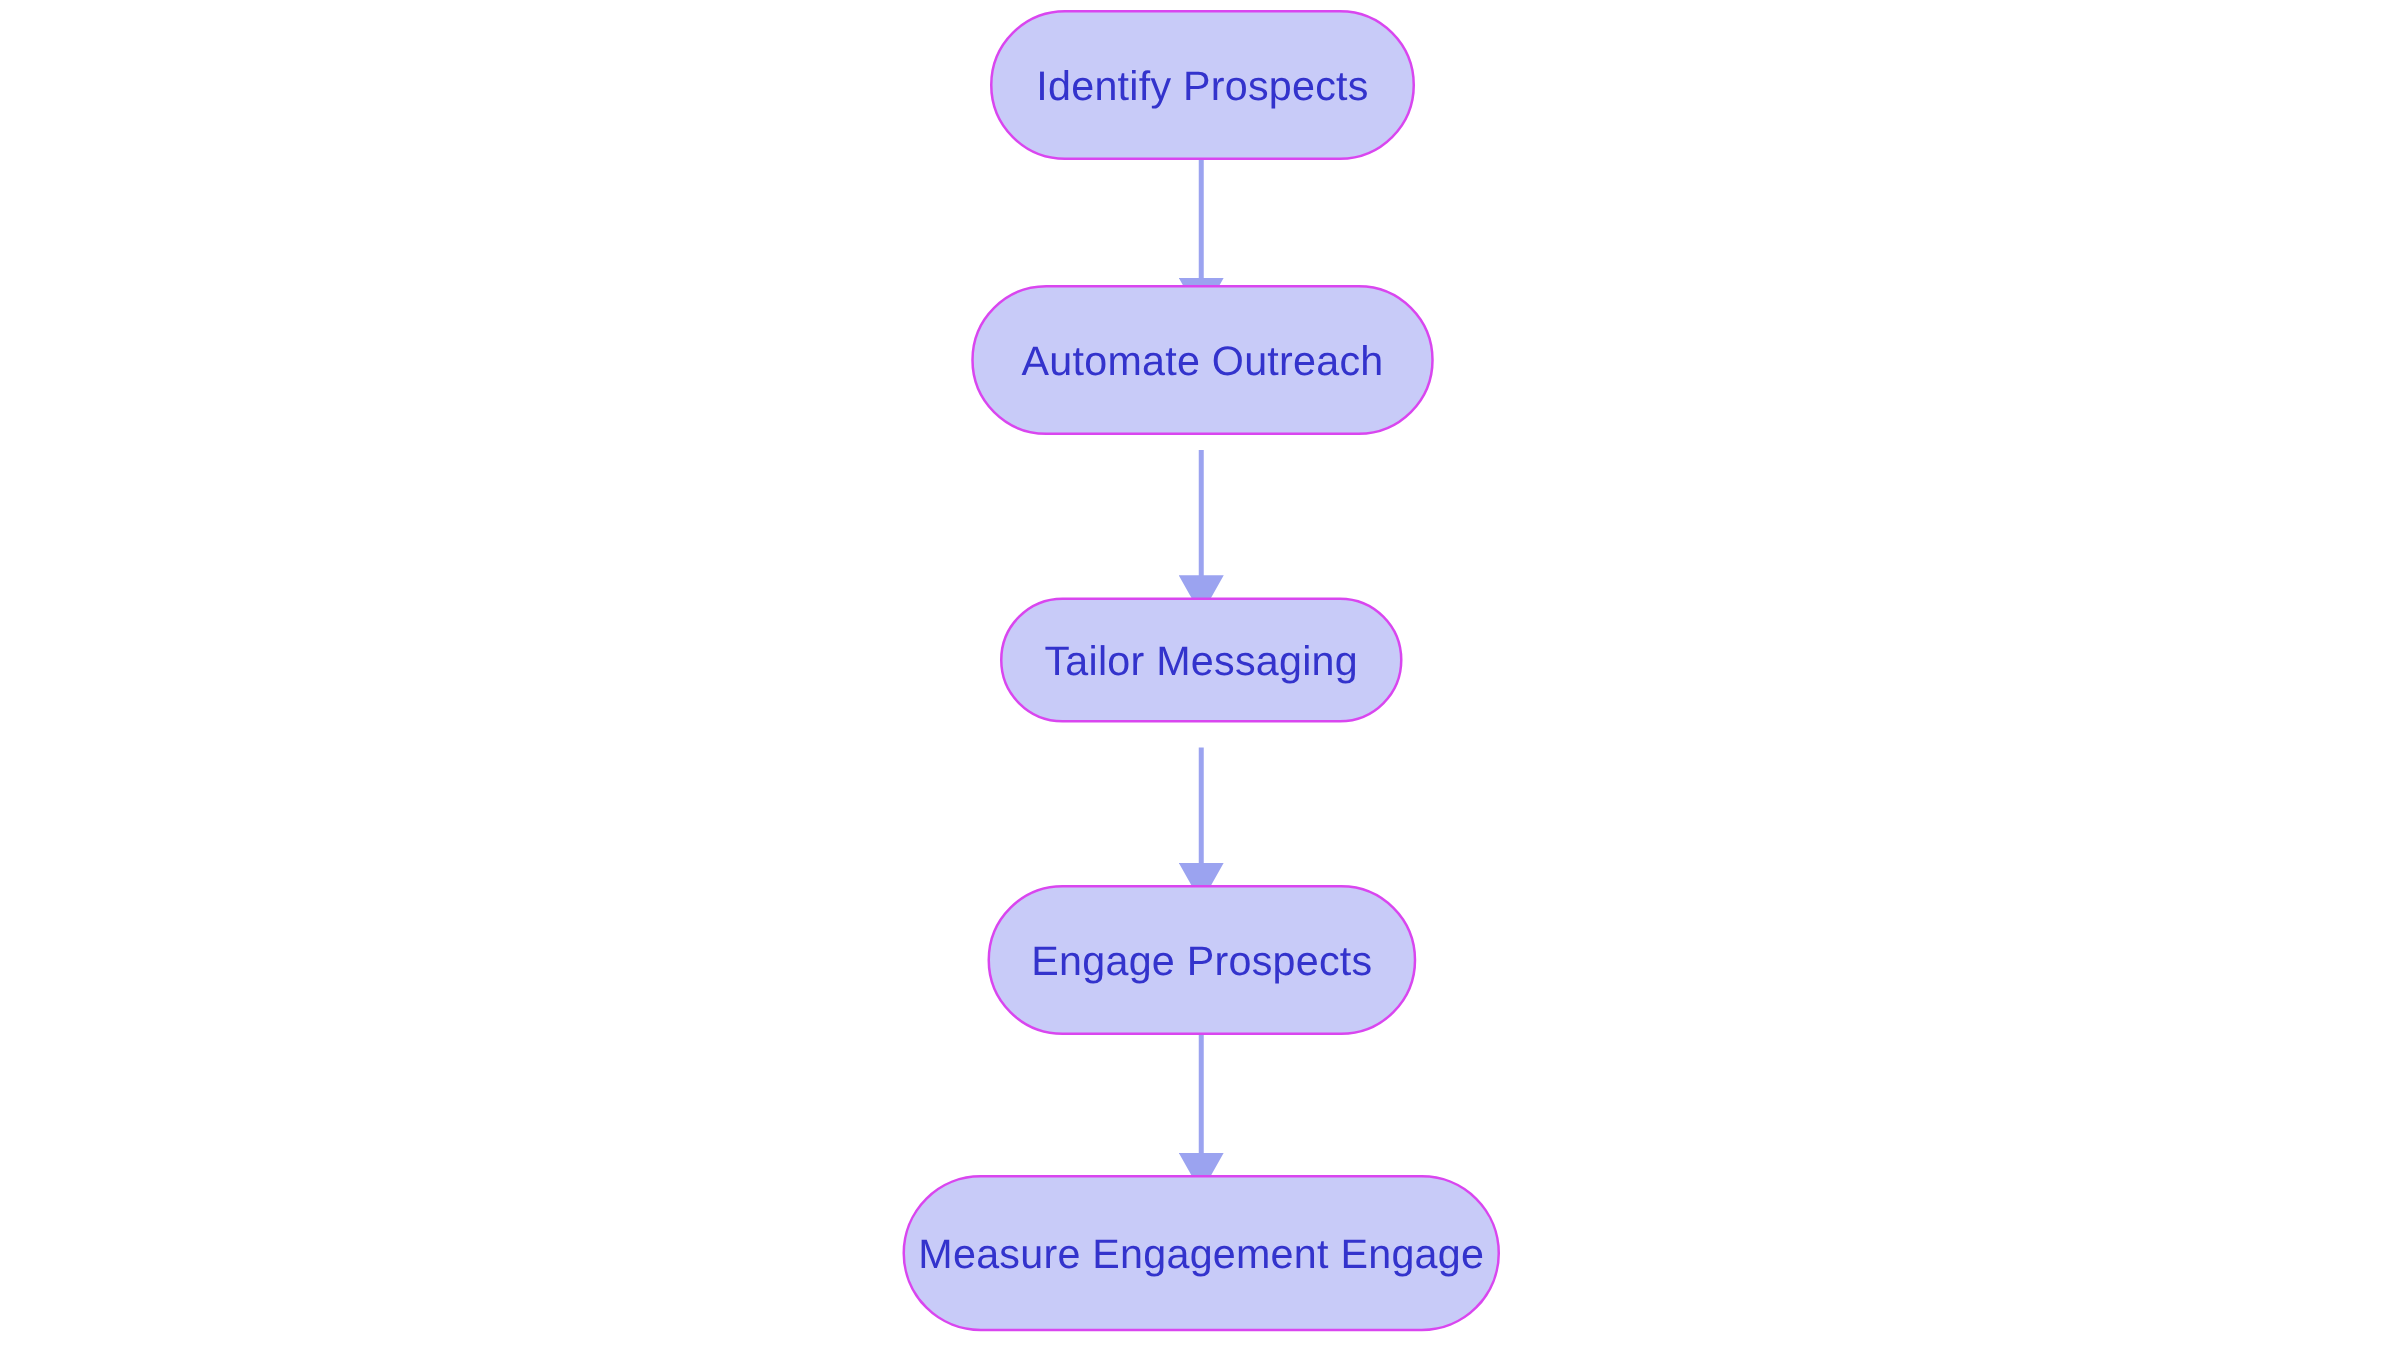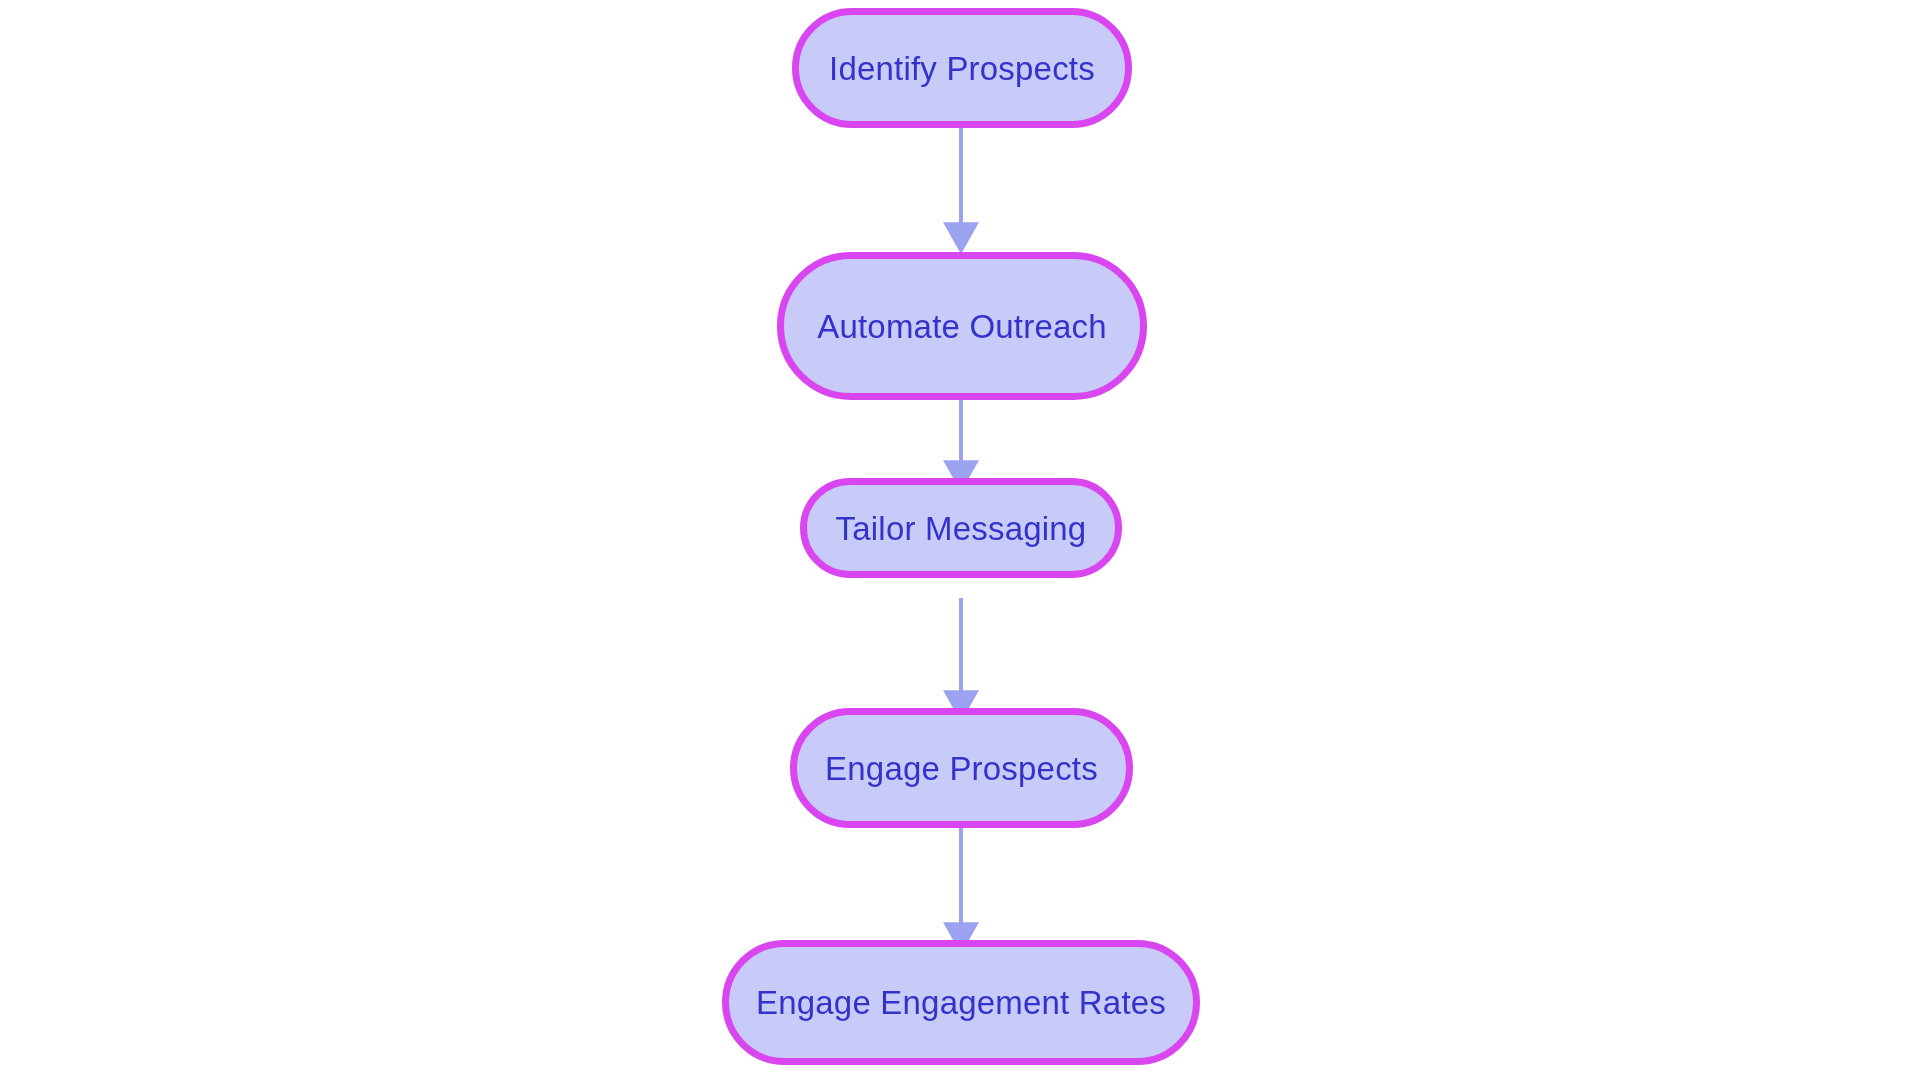--- a/index.html
+++ b/index.html
@@ -27,38 +27,38 @@
     height: 1083px;
     pointer-events: none;
   }
   .node {
     position: absolute;
     box-sizing: border-box;
     display: flex;
     align-items: center;
     justify-content: center;
     background: #c8cbf8;
-    border: 7px solid #d946ef;
+    border: 2px solid #d946ef;
     border-radius: 999px;
     color: #3333cc;
     white-space: nowrap;
     z-index: 2;
   }
   .node-label {
     font-family: "Liberation Sans", sans-serif;
     font-size: 33px;
     font-weight: 400;
     letter-spacing: 0.2px;
     color: #3333cc;
     line-height: 1;
   }
 
   
   #node-0 { left: 792px;  top: 8px;    width: 340px; height: 120px; }
-  #node-1 { left: 777px;  top: 252px;  width: 370px; height: 148px; text-align: center; }
+  #node-1 { left: 777px;  top: 228px;  width: 370px; height: 120px; text-align: center; }
   #node-2 { left: 800px;  top: 478px;  width: 322px; height: 100px; }
   #node-3 { left: 790px;  top: 708px;  width: 343px; height: 120px; }
   #node-4 { left: 722px;  top: 940px;  width: 478px; height: 125px; }
 </style>
 </head>
 <body>
 
 <div id="flowchart-canvas">
 
   <svg class="edge-layer" viewBox="0 0 1920 1083" width="1920" height="1083" aria-hidden="true">
@@ -87,16 +87,16 @@
 
   <div class="node" id="node-2">
     <span class="node-label">Tailor Messaging</span>
   </div>
 
   <div class="node" id="node-3">
     <span class="node-label">Engage Prospects</span>
   </div>
 
   <div class="node" id="node-4">
-    <span class="node-label">Engage Engagement Rates</span>
+    <span class="node-label">Measure Engagement Engage</span>
   </div>
 
 </div>
 
 </body></html>

